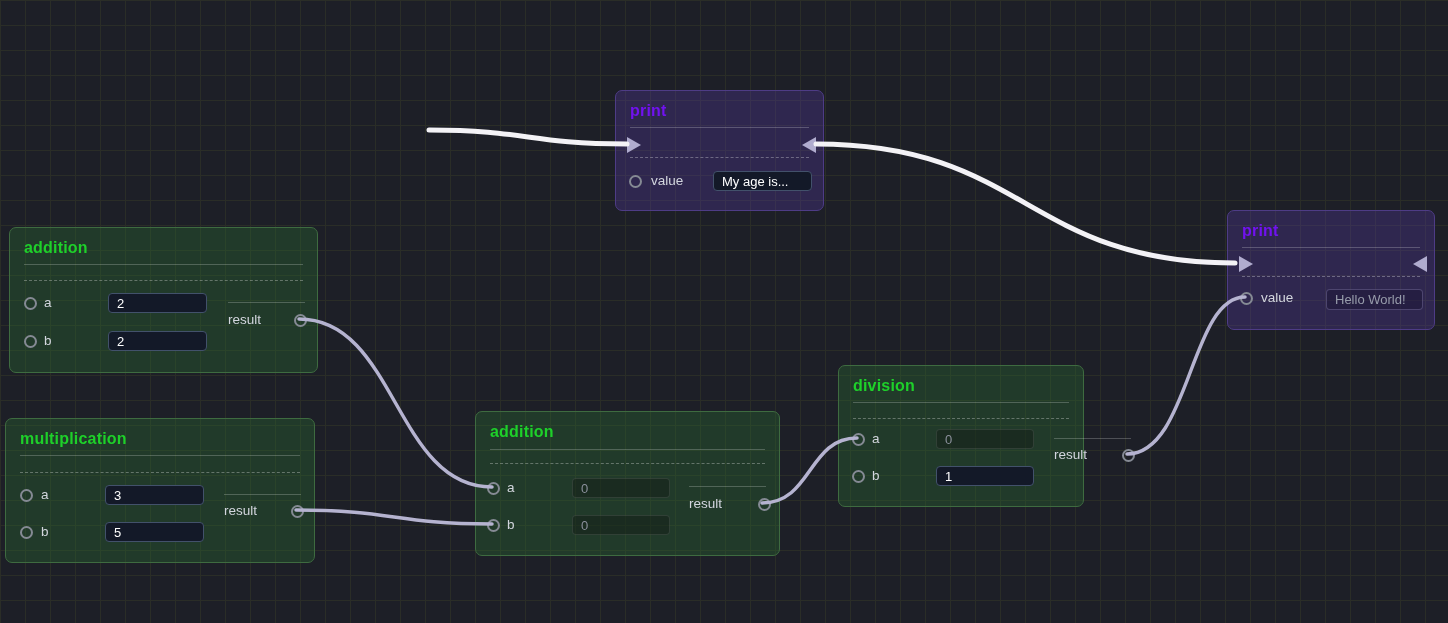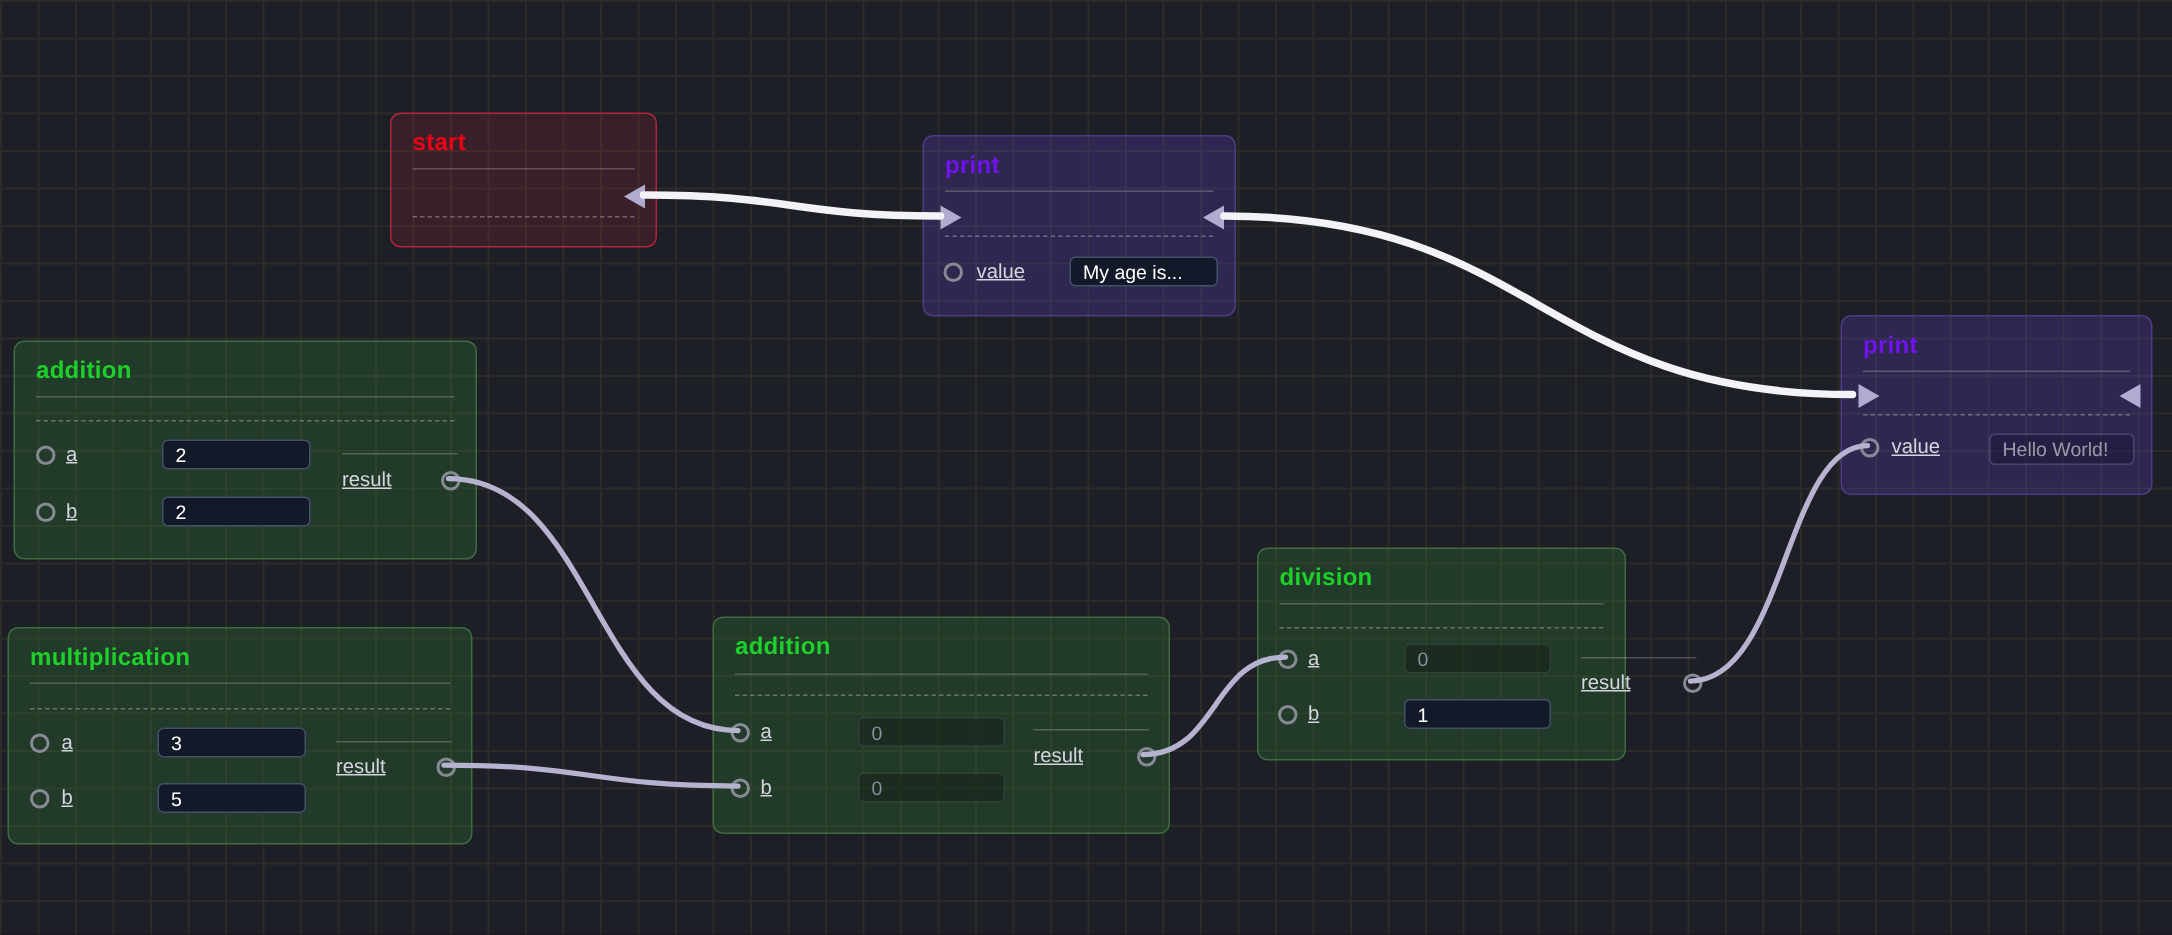--- a/index.html
+++ b/index.html
@@ -31,44 +31,38 @@
     border-top:1px dashed rgba(255,255,255,0.30);}
 
   .flow-port{position:absolute;width:0;height:0;
     border-top:8px solid transparent;border-bottom:8px solid transparent;}
   .flow-port.left {left:11px;border-left:14px solid #b0accf;}
   .flow-port.right{right:7px;border-right:14px solid #b0accf;}
 
   .socket{position:absolute;width:13px;height:13px;box-sizing:border-box;
     border:2px solid #858a94;border-radius:50%;background:transparent;}
 
-  .io-label{position:absolute;font-size:13.5px;color:#d3d6de;line-height:17px;text-decoration:underline;}
+  .io-label{position:absolute;font-size:13.5px;color:#d3d6de;line-height:17px;}
 
   .port-input{position:absolute;box-sizing:border-box;border-radius:4px;
     font-family:"Liberation Sans", sans-serif;font-size:13px;padding:0 8px;outline:none;}
   .port-input.active{background:#131928;border:1px solid #42516b;color:#ffffff;}
   .port-input.muted {background:rgba(16,24,20,0.42);border:1px solid rgba(255,255,255,0.10);color:#8a8f9b;}
   .port-input.muted::placeholder{color:#8a8f9b;opacity:1;}
   .node.print .port-input.muted{background:rgba(26,20,52,0.45);border:1px solid rgba(168,158,215,0.30);}
   .node.print .port-input.muted::placeholder{color:#979cab;opacity:1;}
   .port-input.active::placeholder{color:#dce0e9;opacity:1;}
 
   .result-divider{position:absolute;height:0;width:77px;border-top:1px solid rgba(255,255,255,0.22);}
 </style>
 </head>
 <body>
 
 <div class="stage">
   <div id="nodes-layer">
-      <div class="node start" style="left: 260px; top: 75px; width: 178px; height: 90px;">
-        <div class="node-title">start</div>
-        <div class="title-underline" style="top: 36px;"></div>
-        <div class="dashed-divider" style="top: 68px;"></div>
-        <div class="flow-port right" style="top: 47px;"></div>
-      </div>
       <div class="node print" style="left: 615px; top: 90px; width: 209px; height: 121px;">
         <div class="node-title">print</div>
         <div class="title-underline" style="top: 36px;"></div>
         <div class="dashed-divider" style="top: 66px;"></div>
         <div class="flow-port left" style="top: 46px;"></div>
         <div class="flow-port right" style="top: 46px;"></div>
         <div class="socket" style="left: 13px; top: 84px;"></div>
         <div class="io-label" style="left: 35px; top: 81px;">value</div>
         <input class="port-input active" type="text" value="My age is..." style="left: 97px; top: 80px; width: 99px; height: 20px;">
       </div>

